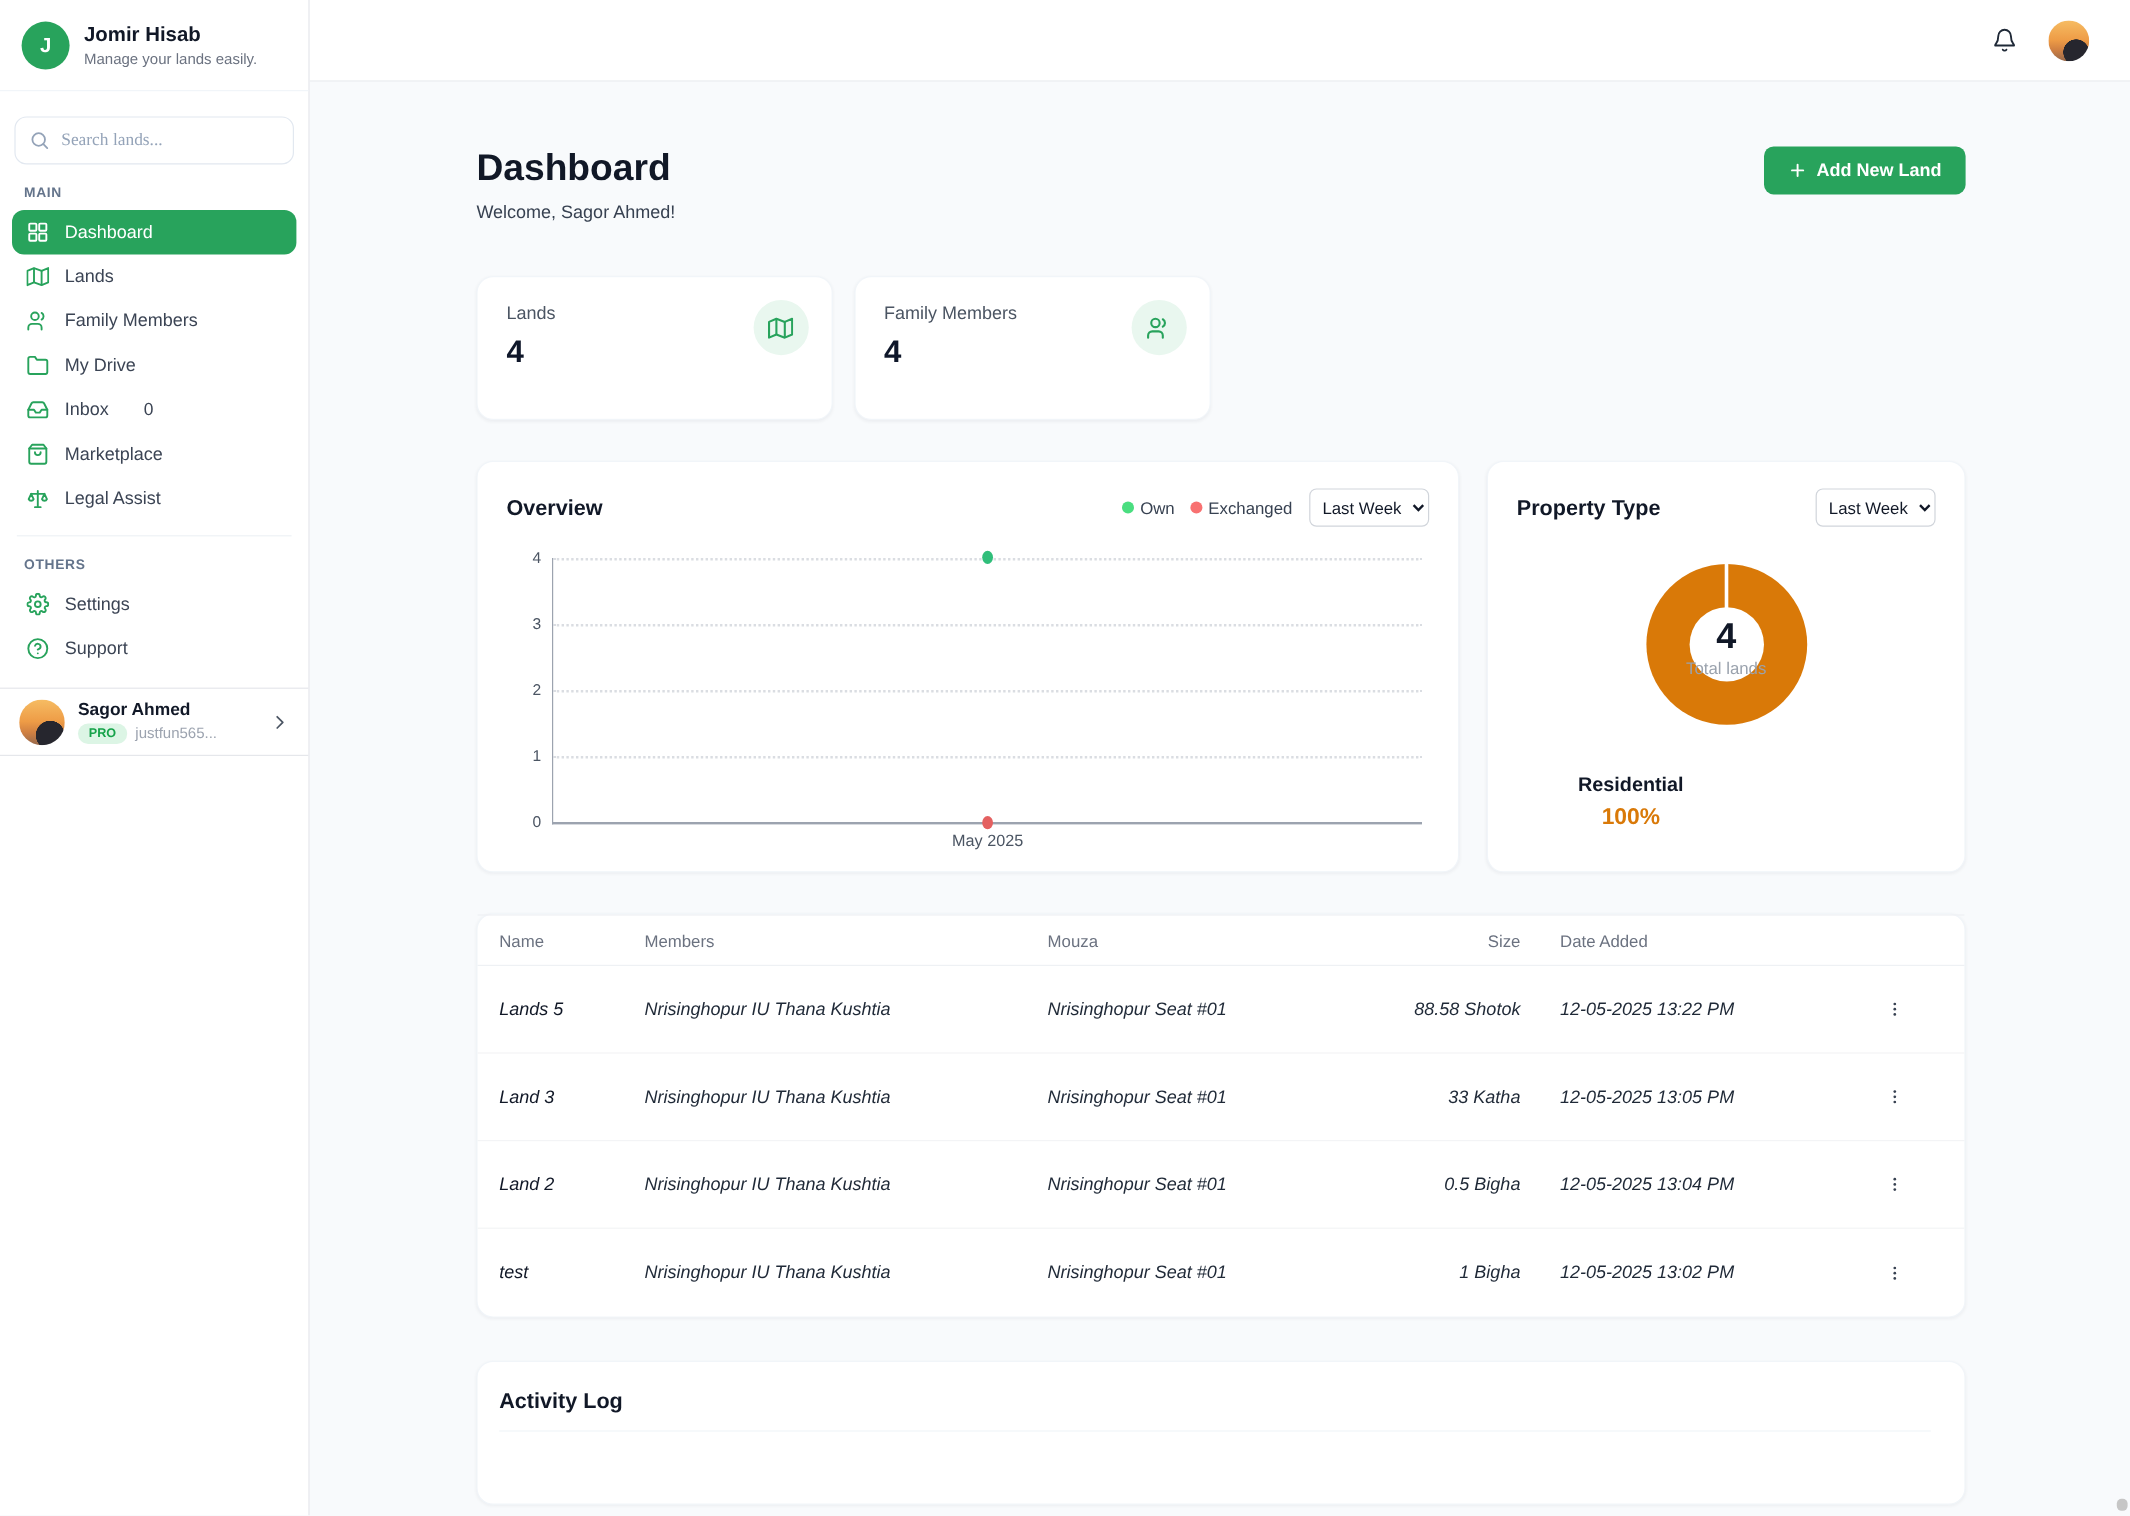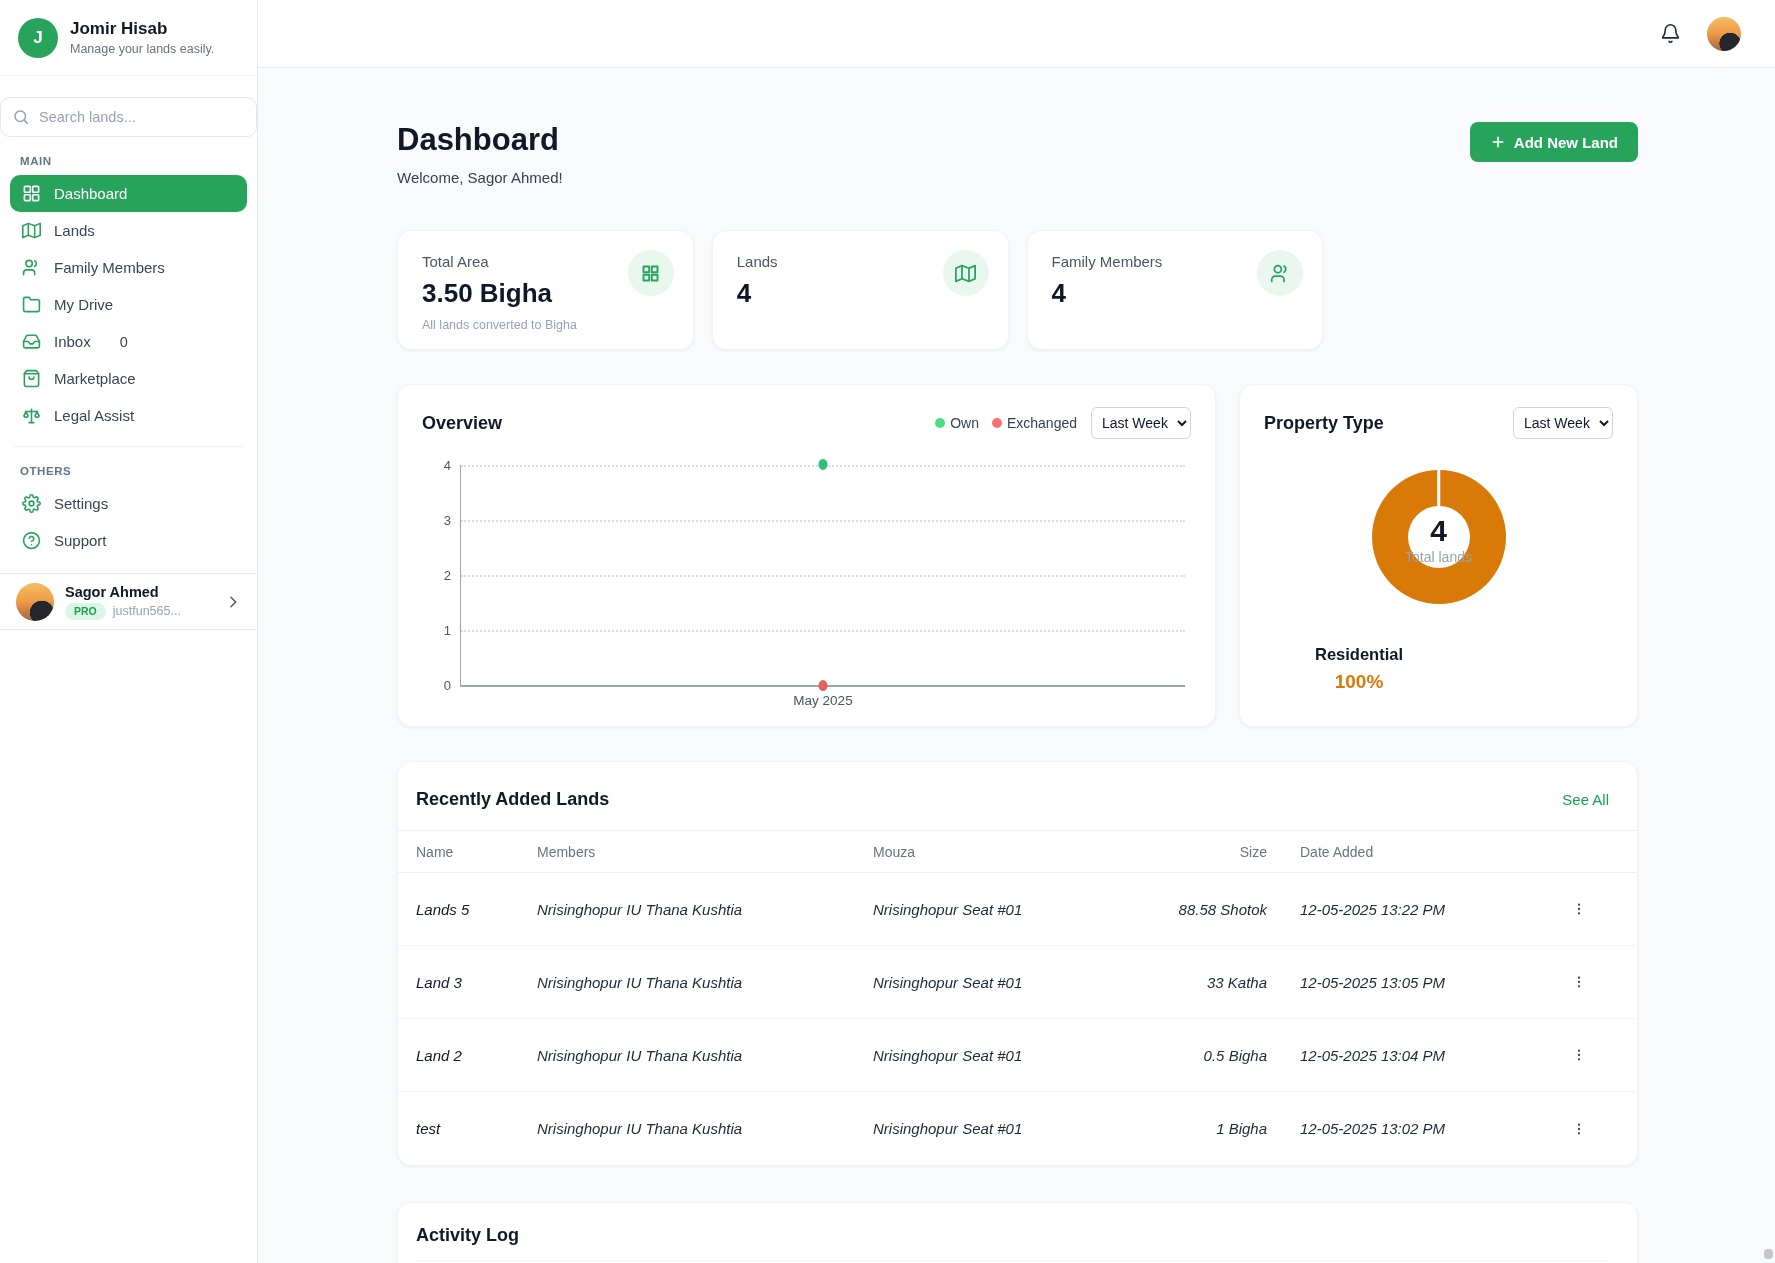--- a/index.html
+++ b/index.html
@@ -21,21 +21,21 @@
     padding:16px 18px; border-bottom:1px solid #F1F5F9; height:76px;
   }
   .logo-circle{
     width:40px; height:40px; border-radius:50%; background:#28A35C;
     color:#fff; font-weight:bold; font-size:17px;
     display:flex; align-items:center; justify-content:center; flex:none;
   }
   .app-name{ font-size:17px; font-weight:700; color:#111827; }
   .tagline{ font-size:12.5px; color:#6B7280; margin-top:3px; }
 
-  .side-search{ position:relative; margin:21px 0 6px; }
+  .side-search{ position:relative; margin:21px 12px 6px;font-family:Liberation Serif, serif; }
   .side-search input{
     width:100%; height:40px; border:1px solid #E2E8F0; border-radius:10px;
     padding:0 12px 0 38px; font-size:14.5px; color:#334155; outline:none;
     font-family:inherit; background:#fff;
   }
   .side-search input::placeholder{ color:#94A3B8; }
   .search-ic{ position:absolute; left:12px; top:11px; color:#94A3B8; }
 
   .side-nav{ padding:0 10px; }
   .nav-label{
@@ -373,33 +373,20 @@
         <svg width="16" height="16" viewBox="0 0 24 24" fill="none" stroke="currentColor" stroke-width="2.4" stroke-linecap="round">
             <line x1="12" y1="5" x2="12" y2="19"></line>
             <line x1="5" y1="12" x2="19" y2="12"></line>
           </svg>
       </span>
       <span>Add New Land</span>
     </button>
   </div>
 
   <section class="stats">
-    <div class="card stat-card">
-      <div class="stat-label">Total Area</div>
-      <div class="stat-value">3.50 Bigha</div>
-      <div class="stat-note">All lands converted to Bigha</div>
-      <div class="stat-icon">
-        <svg width="21" height="21" viewBox="0 0 24 24" fill="none" stroke="currentColor" stroke-width="2.2" stroke-linejoin="round">
-            <rect x="4" y="4" width="6.5" height="6.5"></rect>
-            <rect x="13.5" y="4" width="6.5" height="6.5"></rect>
-            <rect x="4" y="13.5" width="6.5" height="6.5"></rect>
-            <rect x="13.5" y="13.5" width="6.5" height="6.5"></rect>
-          </svg>
-      </div>
-    </div>
 
     <div class="card stat-card">
       <div class="stat-label">Lands</div>
       <div class="stat-value">4</div>
       <div class="stat-icon">
         <svg width="21" height="21" viewBox="0 0 24 24" fill="none" stroke="currentColor" stroke-width="2" stroke-linejoin="round">
             <path d="M1 6l7-3 8 3 7-3v15l-7 3-8-3-7 3z"></path>
             <path d="M8 3v15M16 6v15"></path>
           </svg>
       </div>
@@ -474,24 +461,20 @@
       </div>
 
       <div class="prop-stats">
         <div class="prop-cat">Residential</div>
         <div class="prop-pct">100%</div>
       </div>
     </div>
   </section>
 
   <section class="card table-card">
-    <div class="table-head">
-      <div class="card-title">Recently Added Lands</div>
-      <a class="see-all">See All</a>
-    </div>
 
     <div class="trow trow-head">
       <span>Name</span>
       <span>Members</span>
       <span>Mouza</span>
       <span class="cell-size">Size</span>
       <span class="cell-date">Date Added</span>
       <span></span>
     </div>
 

